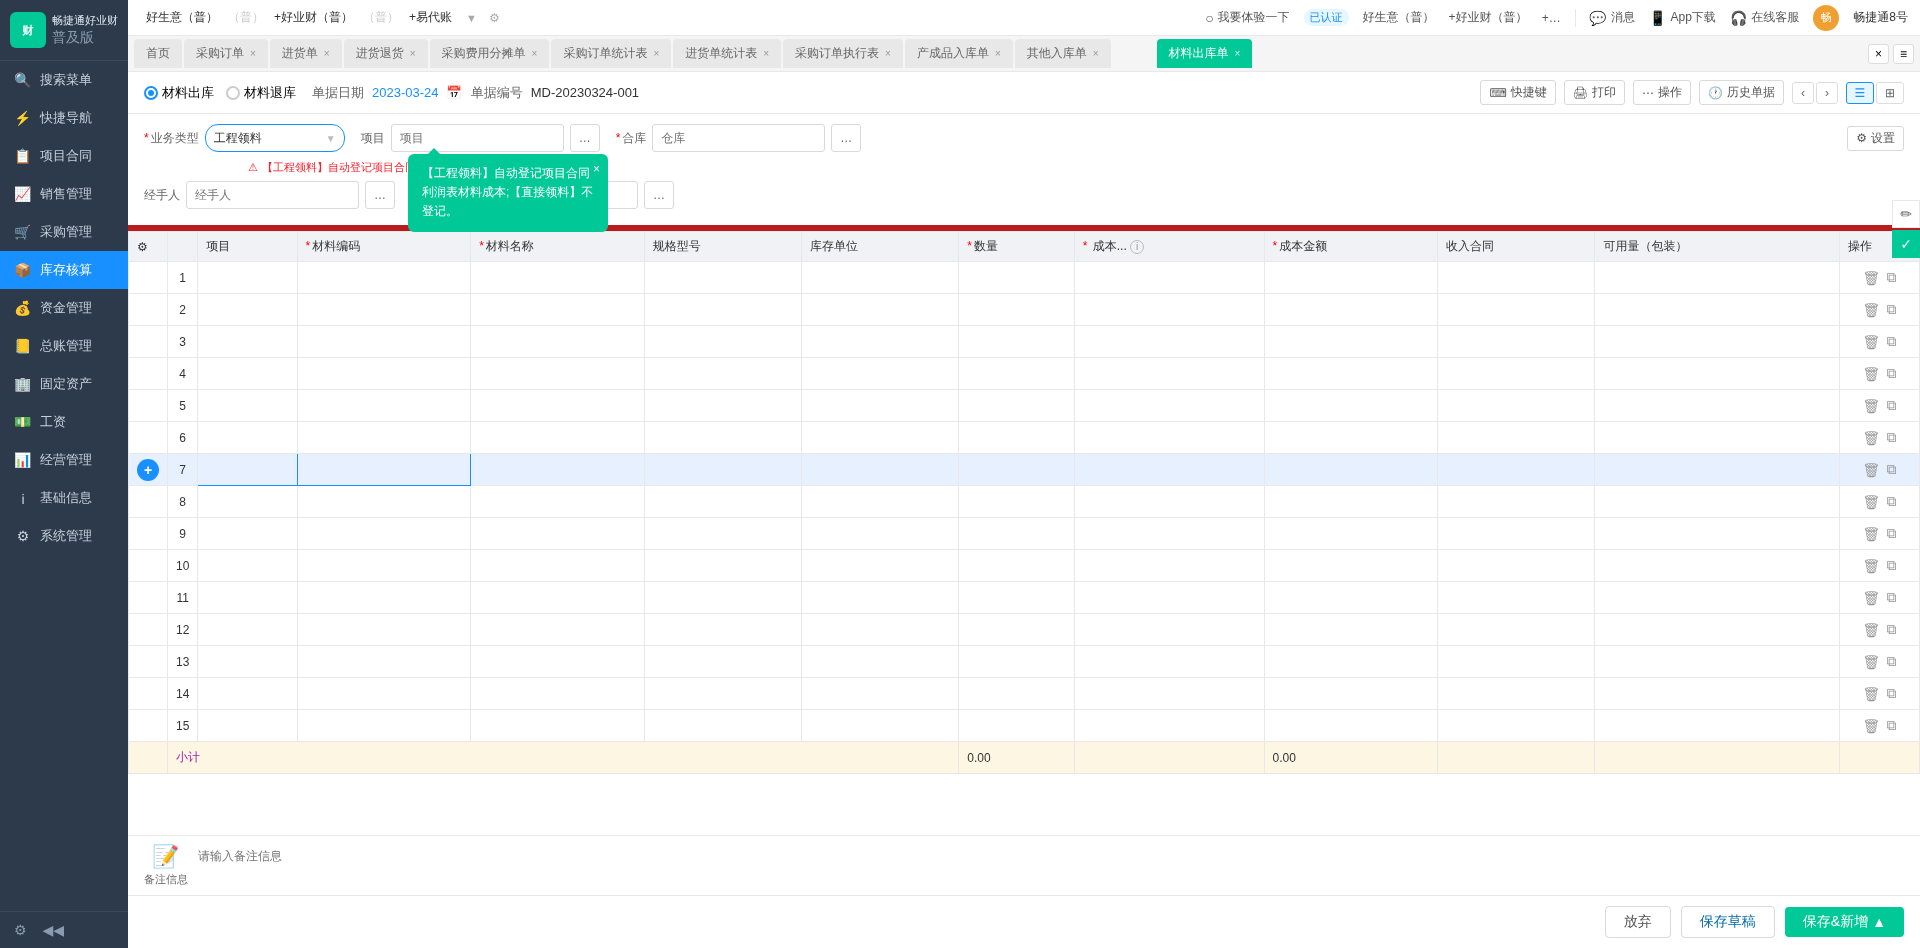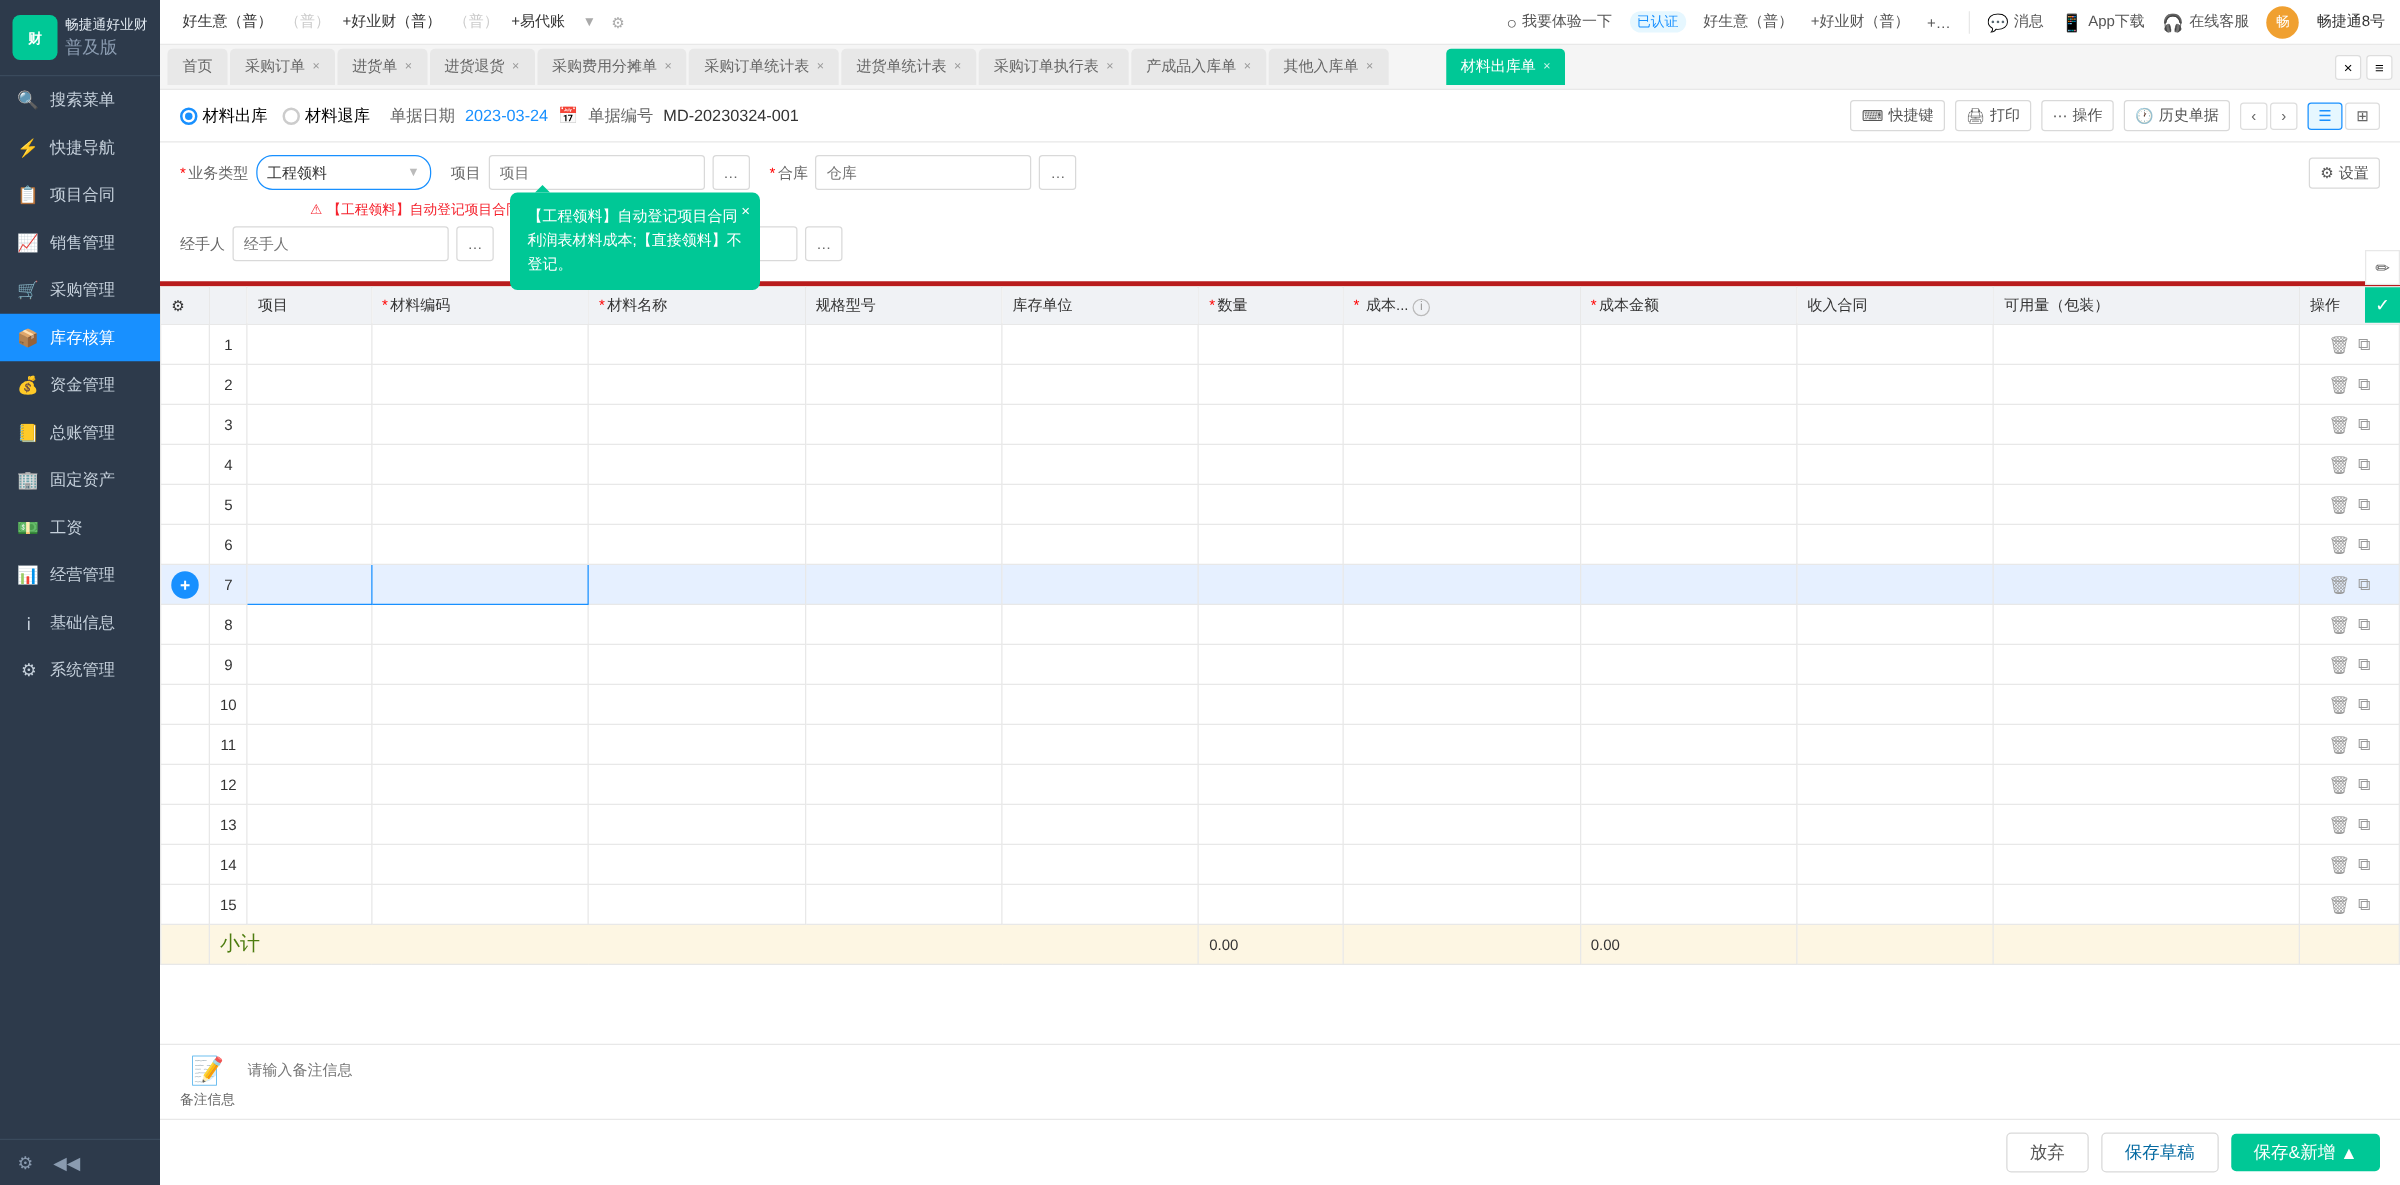--- a/index.html
+++ b/index.html
@@ -60,21 +60,21 @@
     .doc-number { color: #333; }
     .page-header-right { margin-left: auto; display: flex; align-items: center; gap: 8px; }
     .header-btn { display: flex; align-items: center; gap: 4px; padding: 3px 8px; border: 1px solid #d9d9d9; border-radius: 3px; cursor: pointer; font-size: 12px; color: #555; background: #fff; }
     .nav-arrows { display: flex; gap: 2px; }
     .nav-arrow { width: 22px; height: 22px; display: flex; align-items: center; justify-content: center; border: 1px solid #ddd; border-radius: 3px; cursor: pointer; font-size: 12px; color: #666; }
     .view-btns { display: flex; gap: 2px; }
     .view-btn { width: 28px; height: 22px; display: flex; align-items: center; justify-content: center; border: 1px solid #ddd; border-radius: 3px; cursor: pointer; font-size: 12px; color: #666; }
     .view-btn.active { background: #e6f7ff; border-color: #1890ff; color: #1890ff; }
 
     
-    .form-area { padding: 10px 16px; border-bottom: 4px solid #b91c1c; flex-shrink: 0; position: relative; }
+    .form-area { padding: 10px 16px; border-bottom: 6px solid #b91c1c; flex-shrink: 0; position: relative; }
     .form-row { display: flex; align-items: center; gap: 16px; margin-bottom: 6px; flex-wrap: wrap; }
     .form-field { display: flex; align-items: center; gap: 6px; }
     .form-label { color: #666; font-size: 12px; white-space: nowrap; }
     .form-label.required::before { content: '*'; color: red; margin-right: 2px; }
     .form-input { height: 28px; border: 1px solid #d9d9d9; border-radius: 3px; padding: 0 8px; font-size: 12px; min-width: 140px; }
     .form-select { height: 28px; border: 1px solid #d9d9d9; border-radius: 13px; padding: 0 8px; font-size: 12px; min-width: 140px; display: flex; align-items: center; justify-content: space-between; cursor: pointer; background: #fff; }
     .form-select-filled { border-color: #1890ff; color: #333; }
     .form-ellipsis-btn { padding: 0 8px; height: 28px; border: 1px solid #d9d9d9; border-radius: 3px; cursor: pointer; background: #fff; font-size: 12px; color: #666; display: flex; align-items: center; }
     .form-settings-btn { margin-left: auto; display: flex; align-items: center; gap: 4px; padding: 3px 8px; border: 1px solid #d9d9d9; border-radius: 3px; cursor: pointer; font-size: 12px; color: #555; background: #fff; }
     .error-tip { color: #f5222d; font-size: 11px; margin-top: 2px; display: flex; align-items: center; gap: 4px; }
@@ -88,21 +88,21 @@
     .table-container { flex: 1; overflow: auto; position: relative; }
     .data-table { width: 100%; border-collapse: collapse; min-width: 1200px; }
     .data-table th { background: #f0f2f5; border: 1px solid #e8e8e8; padding: 6px 8px; text-align: left; font-weight: normal; font-size: 12px; color: #333; white-space: nowrap; position: sticky; top: 0; z-index: 10; }
     .data-table th.required::before { content: '*'; color: red; margin-right: 2px; }
     .data-table td { border: 1px solid #e8e8e8; padding: 4px 8px; font-size: 12px; color: #333; height: 32px; }
     .data-table tr.active-row td { background: #e6f0ff; }
     .row-number { color: #999; font-size: 11px; text-align: center; width: 30px; }
     .table-settings-col { width: 32px; background: #f0f2f5; text-align: center; }
     .table-op-col { width: 80px; text-align: center; }
     .subtotal-row td { background: #fdf6e3; font-weight: 500; }
-    .subtotal-label { font-size: 16px; color: #4d7c0f; }
+    .subtotal-label { font-size: 12px; color: #a21caf; }
     .subtotal-value { color: #333; }
     .op-icons { display: flex; align-items: center; justify-content: center; gap: 6px; }
     .op-icon { cursor: pointer; color: #999; font-size: 14px; }
     .add-row-btn { width: 22px; height: 22px; background: #1890ff; border-radius: 50%; display: flex; align-items: center; justify-content: center; color: #fff; cursor: pointer; font-size: 14px; font-weight: bold; }
     .settings-icon-col { width: 32px; text-align: center; color: #999; cursor: pointer; }
     .info-circle { display: inline-flex; align-items: center; justify-content: center; width: 14px; height: 14px; border-radius: 50%; border: 1px solid #bbb; font-size: 10px; color: #999; cursor: pointer; }
 
     
     .notes-area { padding: 8px 16px; border-top: 1px solid #e8e8e8; display: flex; align-items: flex-start; gap: 10px; background: #fff; flex-shrink: 0; }
     .notes-input { flex: 1; border: none; outline: none; font-size: 12px; color: #999; padding: 4px 0; resize: none; height: 40px; background: transparent; }

